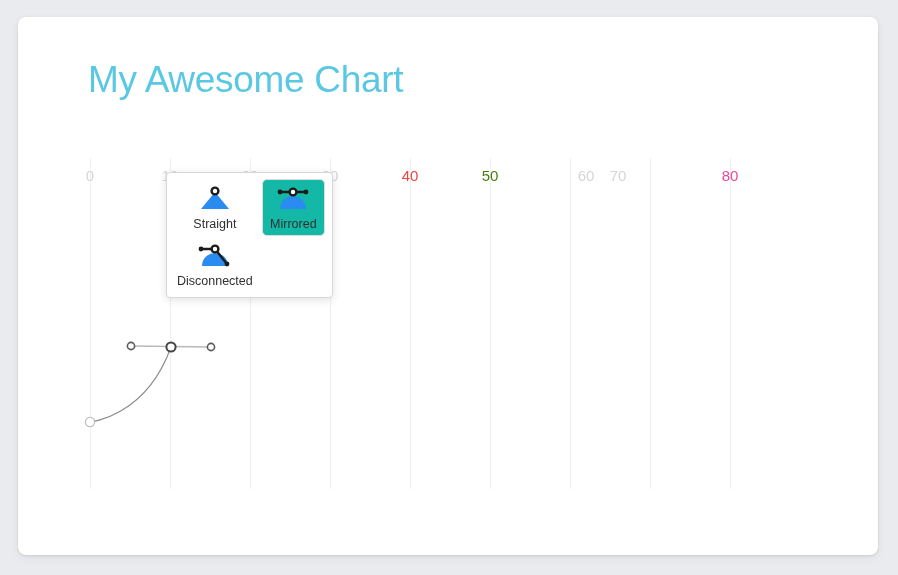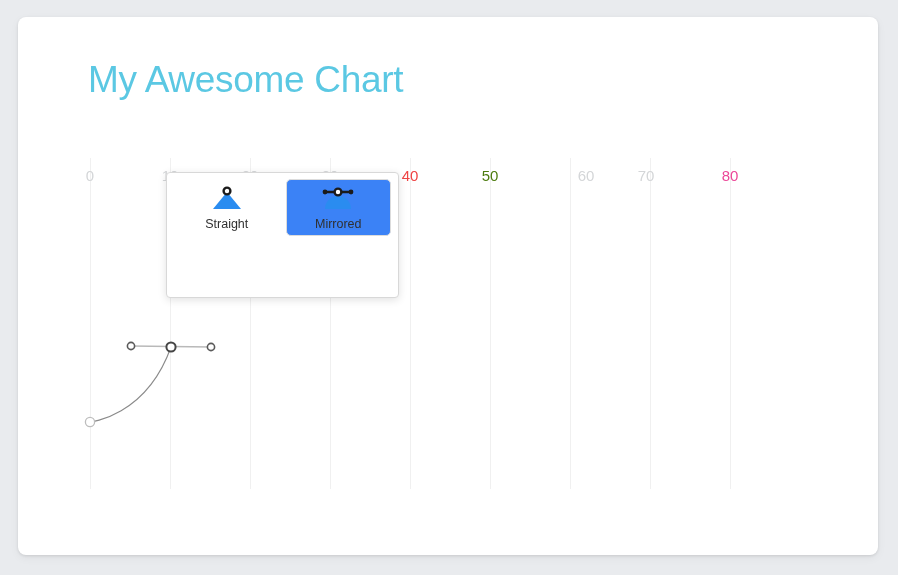--- a/index.html
+++ b/index.html
@@ -87,21 +87,21 @@
     height: 538px;
     pointer-events: none;
   }
   .curve-layer svg { display: block; overflow: visible; }
 
   
   .popup-menu {
     position: absolute;
     left: 148px;
     top: 155px;
-    width: 233px;
+    width: 167px;
     height: 126px;
     background: #ffffff;
     border: 1px solid #d8d8d8;
     border-radius: 4px;
     box-shadow: 0 2px 8px rgba(0,0,0,0.12);
     display: grid;
     grid-template-columns: 1fr 1fr;
     grid-template-rows: 1fr 1fr;
     padding: 6px 4px 4px 4px;
   }
@@ -111,21 +111,21 @@
     flex-direction: column;
     align-items: center;
     justify-content: flex-start;
     padding: 4px 2px 3px 2px;
     border-radius: 5px;
     border: 1px solid transparent;
     cursor: pointer;
     margin: 0 3px;
   }
   .menu-item.selected {
-    background: #3b82f6;
+    background: #14b8a6;
     border-color: #dcdcdc;
   }
 
   .menu-icon {
     width: 44px;
     height: 30px;
     display: flex;
     align-items: center;
     justify-content: center;
   }
@@ -162,21 +162,21 @@
           <div class="gridline" style="left: 712px; background: rgb(240, 240, 240);"></div>
         </div>
       <div id="axis-labels">
           <div class="axis-label" style="left: 72px; color: rgb(212, 214, 216);">0</div>
           <div class="axis-label" style="left: 152px; color: rgb(212, 214, 216);">10</div>
           <div class="axis-label" style="left: 232px; color: rgb(212, 214, 216);">20</div>
           <div class="axis-label" style="left: 312px; color: rgb(212, 214, 216);">30</div>
           <div class="axis-label" style="left: 392px; color: #ef4444;">40</div>
           <div class="axis-label" style="left: 472px; color: #4d7c0f;">50</div>
           <div class="axis-label" style="left: 568px; color: rgb(212, 214, 216);">60</div>
-          <div class="axis-label" style="left: 628px; color: rgb(212, 214, 216);">70</div>
+          <div class="axis-label" style="left: 600px; color: rgb(212, 214, 216);">70</div>
           <div class="axis-label" style="left: 712px; color: #ec4899;">80</div>
         </div>
     </div>
 
     <div class="curve-layer">
       <svg width="860" height="538" viewBox="0 0 860 538" xmlns="http://www.w3.org/2000/svg">
 
         <path d="M 72 405 C 72 405, 128 400, 153 330" fill="none" stroke="#8a8a8a" stroke-width="1.1"></path>
 
         <line x1="113" y1="329" x2="193" y2="330" stroke="#b9b9b9" stroke-width="1.6"></line>
@@ -210,17 +210,30 @@
             <path d="M 7 24 A 13 13 0 0 1 33 24 Z" fill="#2a8cf0"></path>
             <line x1="7" y1="7" x2="33" y2="7" stroke="#1b1b1b" stroke-width="2.4"></line>
             <circle cx="7" cy="7" r="2.4" fill="#1b1b1b"></circle>
             <circle cx="33" cy="7" r="2.4" fill="#1b1b1b"></circle>
             <circle cx="20" cy="7" r="3.4" fill="#ffffff" stroke="#1b1b1b" stroke-width="2.4"></circle>
           </svg>
         </span>
         <span class="menu-label">Mirrored</span>
       </div>
 
+      <div class="menu-item">
+        <span class="menu-icon">
+          <svg width="40" height="28" viewBox="0 0 40 28">
+            <path d="M 7 24 A 13 13 0 0 1 33 24 Z" fill="#2a8cf0"></path>
+            <line x1="6" y1="7" x2="20" y2="7" stroke="#1b1b1b" stroke-width="2.4"></line>
+            <line x1="20" y1="7" x2="32" y2="22" stroke="#1b1b1b" stroke-width="2.4"></line>
+            <circle cx="6" cy="7" r="2.4" fill="#1b1b1b"></circle>
+            <circle cx="32" cy="22" r="2.4" fill="#1b1b1b"></circle>
+            <circle cx="20" cy="7" r="3.4" fill="#ffffff" stroke="#1b1b1b" stroke-width="2.4"></circle>
+          </svg>
+        </span>
+        <span class="menu-label">Disconnected</span>
+      </div>
 
 
     </div>
   </div>
 </div>
 
 </body></html>

